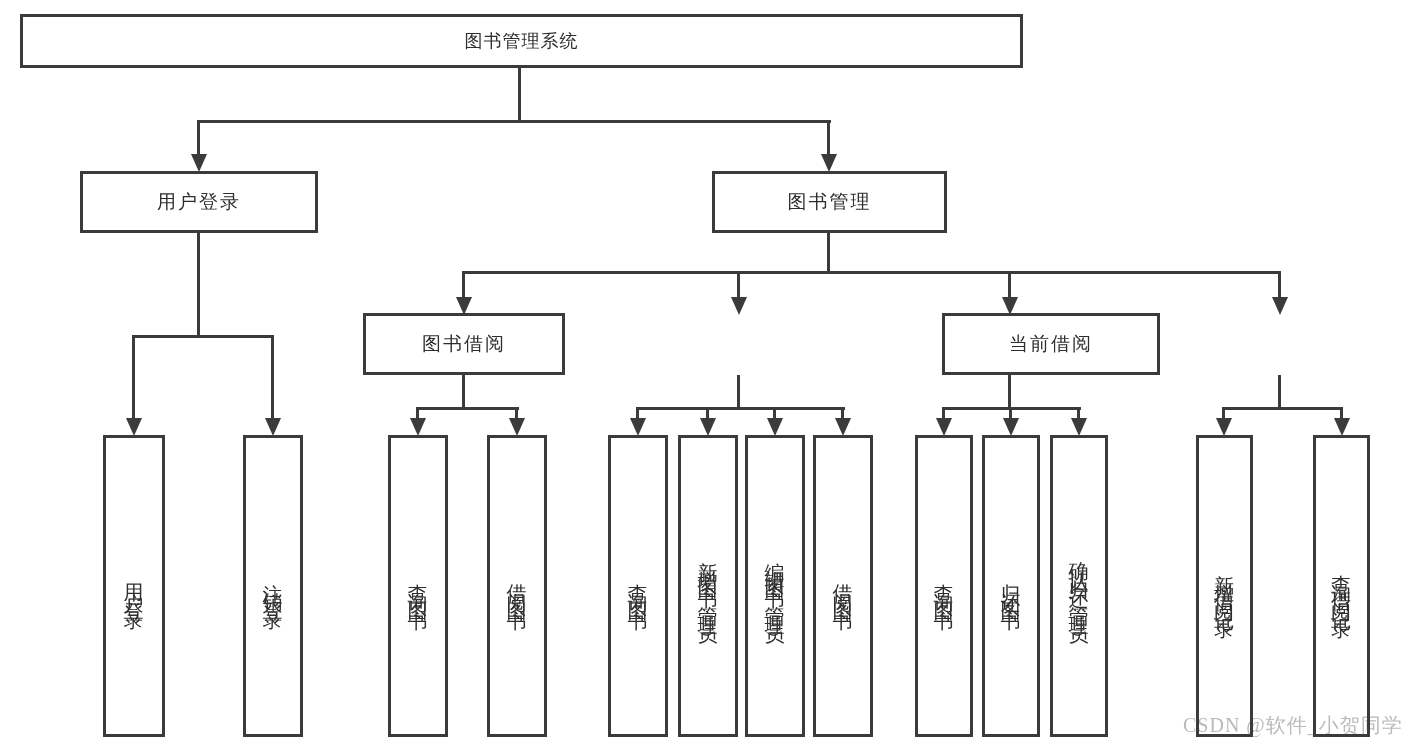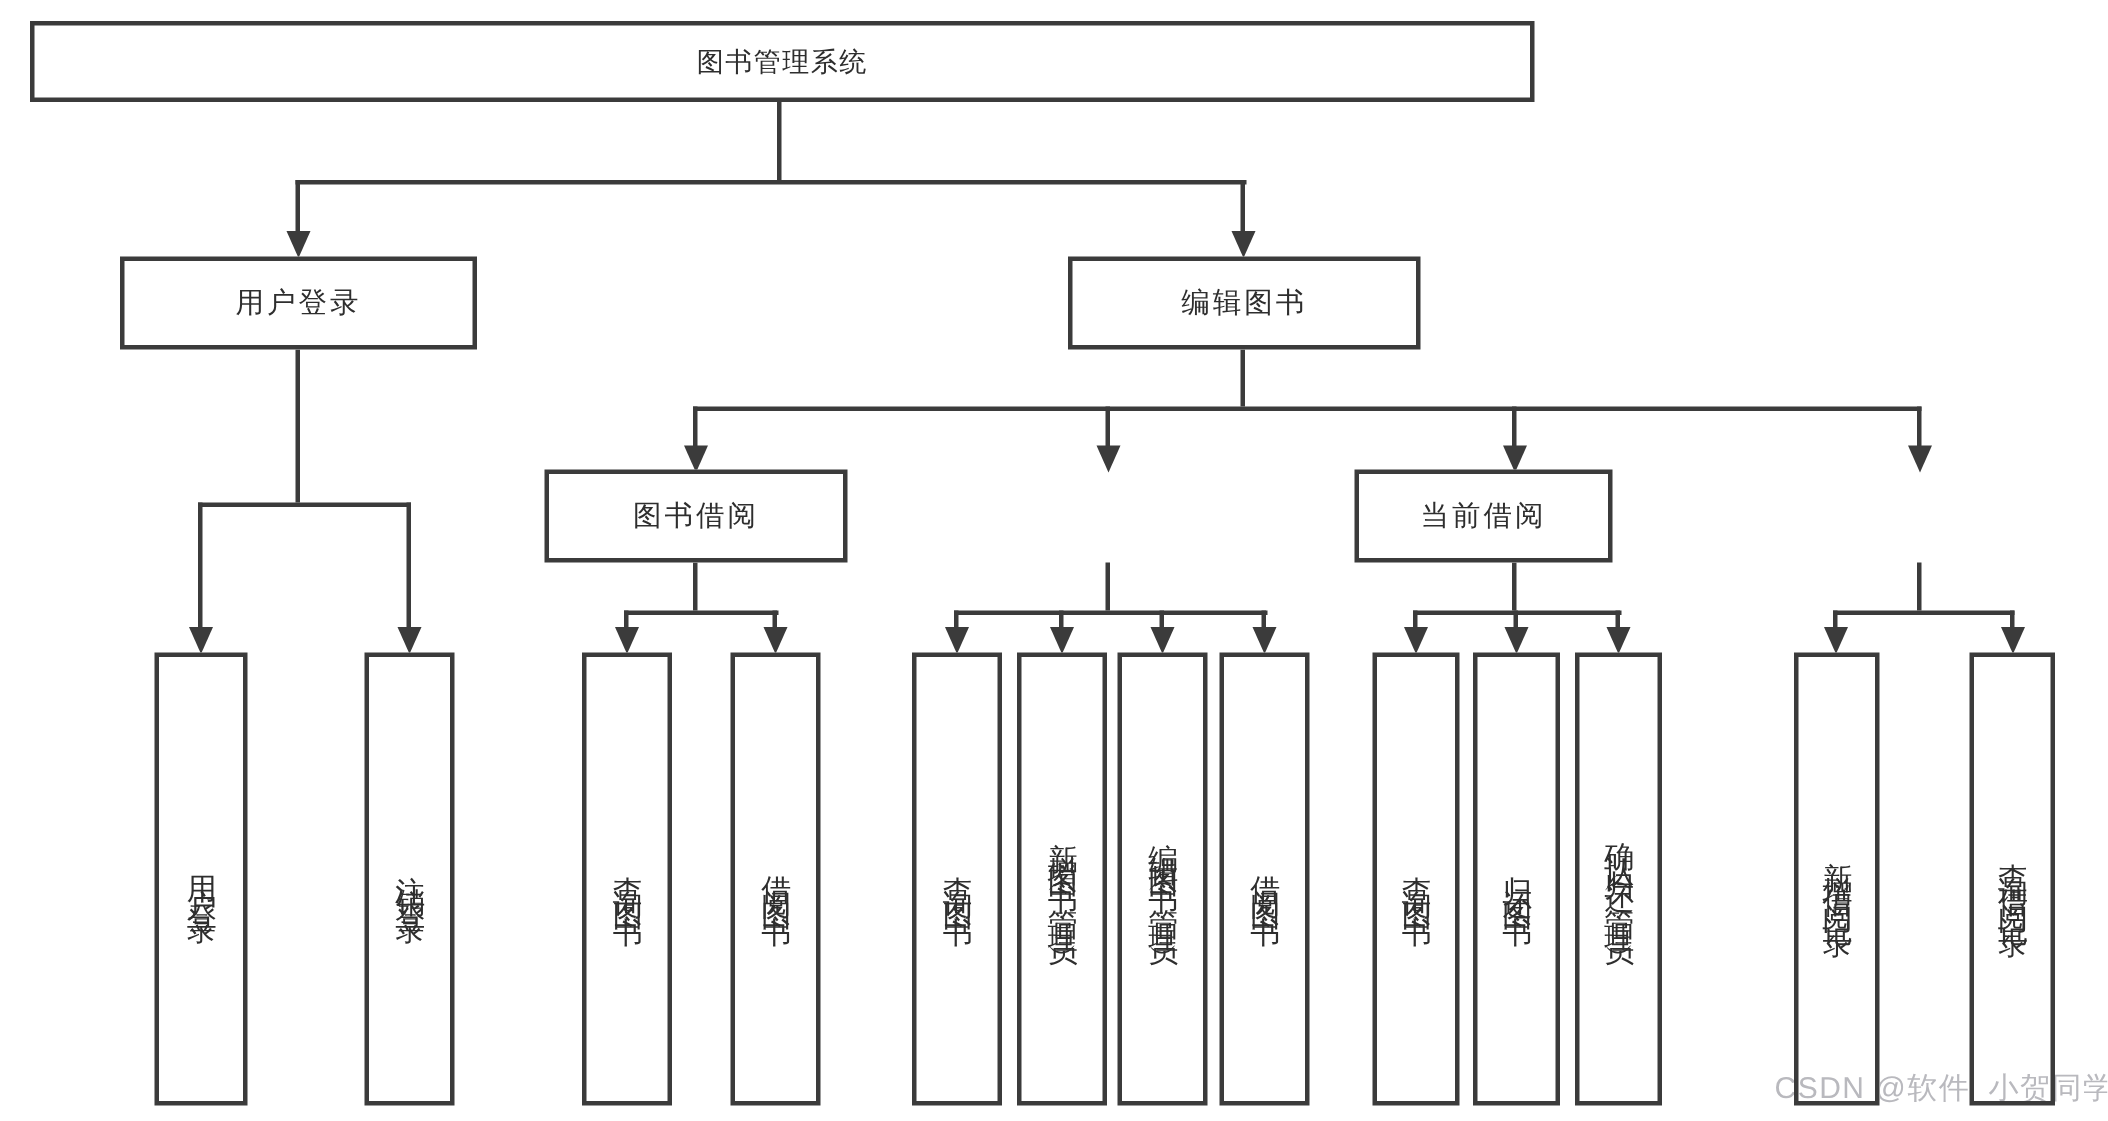--- a/index.html
+++ b/index.html
@@ -1,18 +1,18 @@
 <!DOCTYPE html>
 <html><head>
 <meta charset="utf-8">
 <style>
   html,body{margin:0;padding:0;background:#ffffff;}
   .canvas{
     position:relative;width:1405px;height:747px;background:#ffffff;
-    font-family:Liberation Sans, sans-serif;overflow:hidden;
+    font-family:Liberation Serif, serif;overflow:hidden;
   }
   .node{
     position:absolute;box-sizing:border-box;border:3px solid #3b3b3b;background:#ffffff;
     display:flex;align-items:center;justify-content:center;color:#2e2e2e;z-index:2;
   }
   .node.h{font-size:19px;letter-spacing:2px;}
   .node.root{font-size:18px;letter-spacing:1px;}
   .node.v{
     writing-mode:vertical-rl;text-orientation:mixed;
     font-size:20px;letter-spacing:9px;line-height:1;
@@ -31,26 +31,26 @@
 </style>
 </head>
 <body>
 
 <div class="canvas">
 
   <div class="node h root" style="left:20px;top:14px;width:1003px;height:54px">图书管理系统</div>
 
   <div class="node h" style="left:80px;top:171px;width:238px;height:62px">用户登录</div>
 
-  <div class="node h" style="left:712px;top:171px;width:235px;height:62px">编辑图书</div>
+  <div class="node h" style="left:712px;top:171px;width:235px;height:62px">图书管理</div>
 
   <div class="node h" style="left:363px;top:313px;width:202px;height:62px">图书借阅</div>
 
 
-  <div class="node h" style="left:903px;top:313px;width:172px;height:62px">当前借阅</div>
+  <div class="node h" style="left:942px;top:313px;width:218px;height:62px">当前借阅</div>
 
 
   <div class="node v" style="left:103px;top:435px;width:62px;height:302px">用户登录</div>
 
   <div class="node v" style="left:243px;top:435px;width:60px;height:302px">注销登录</div>
 
   <div class="node v" style="left:388px;top:435px;width:60px;height:302px">查询图书</div>
 
   <div class="node v" style="left:487px;top:435px;width:60px;height:302px">借阅图书</div>
 

